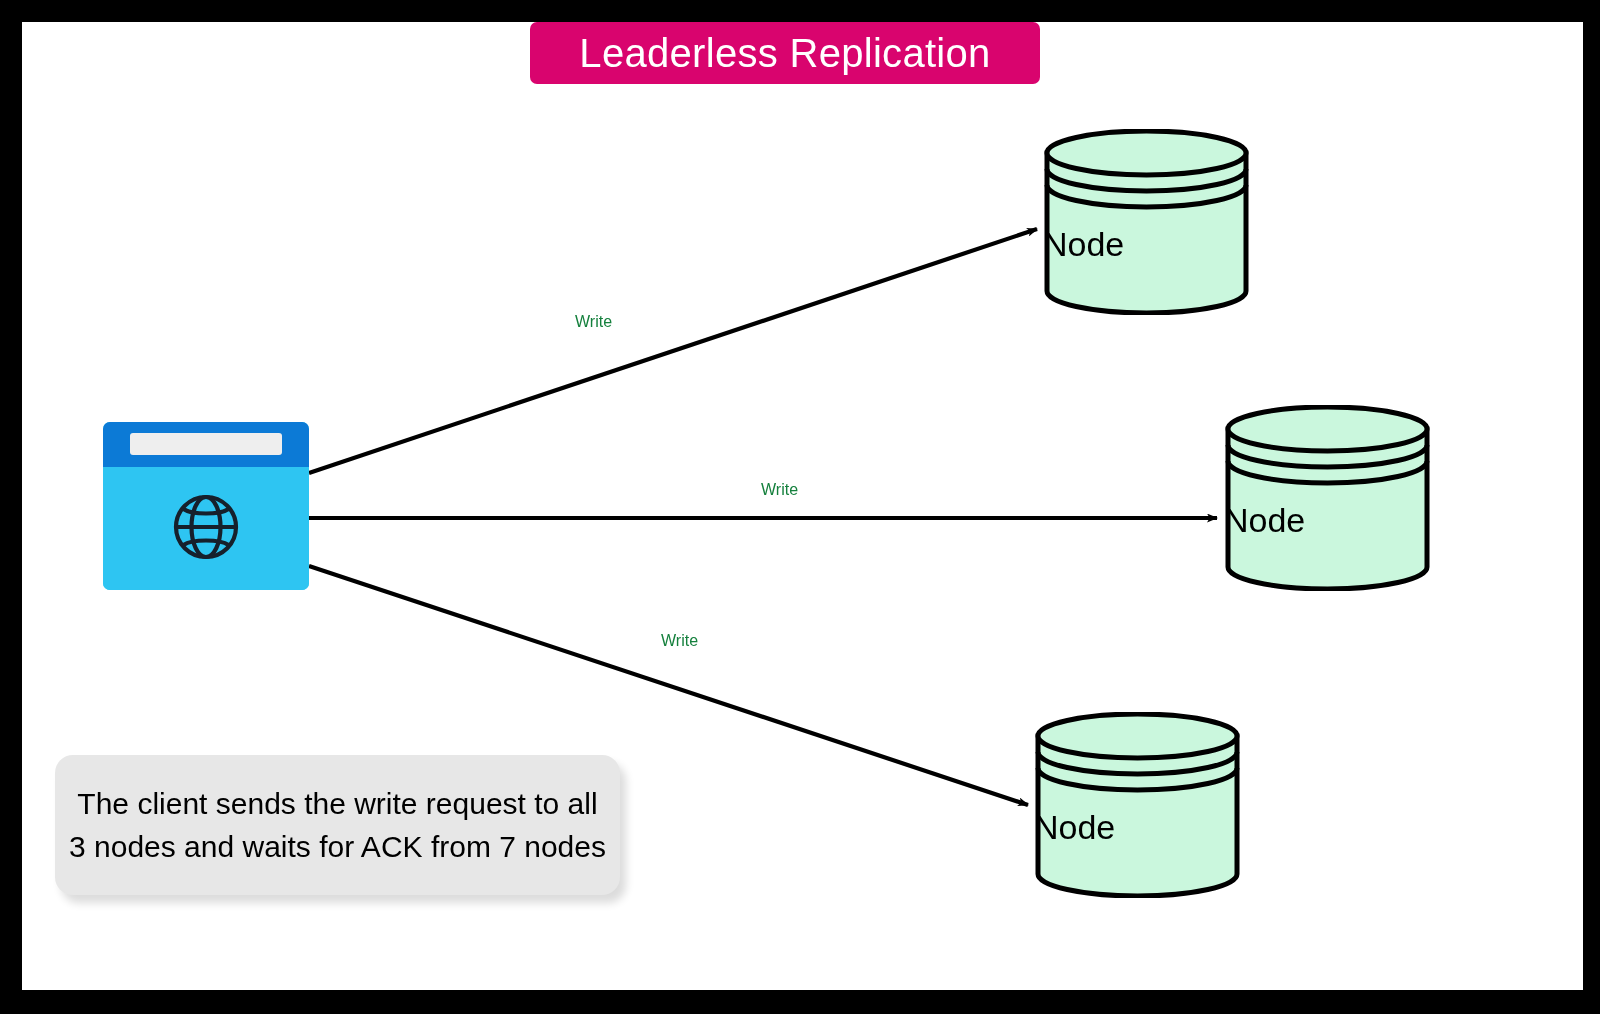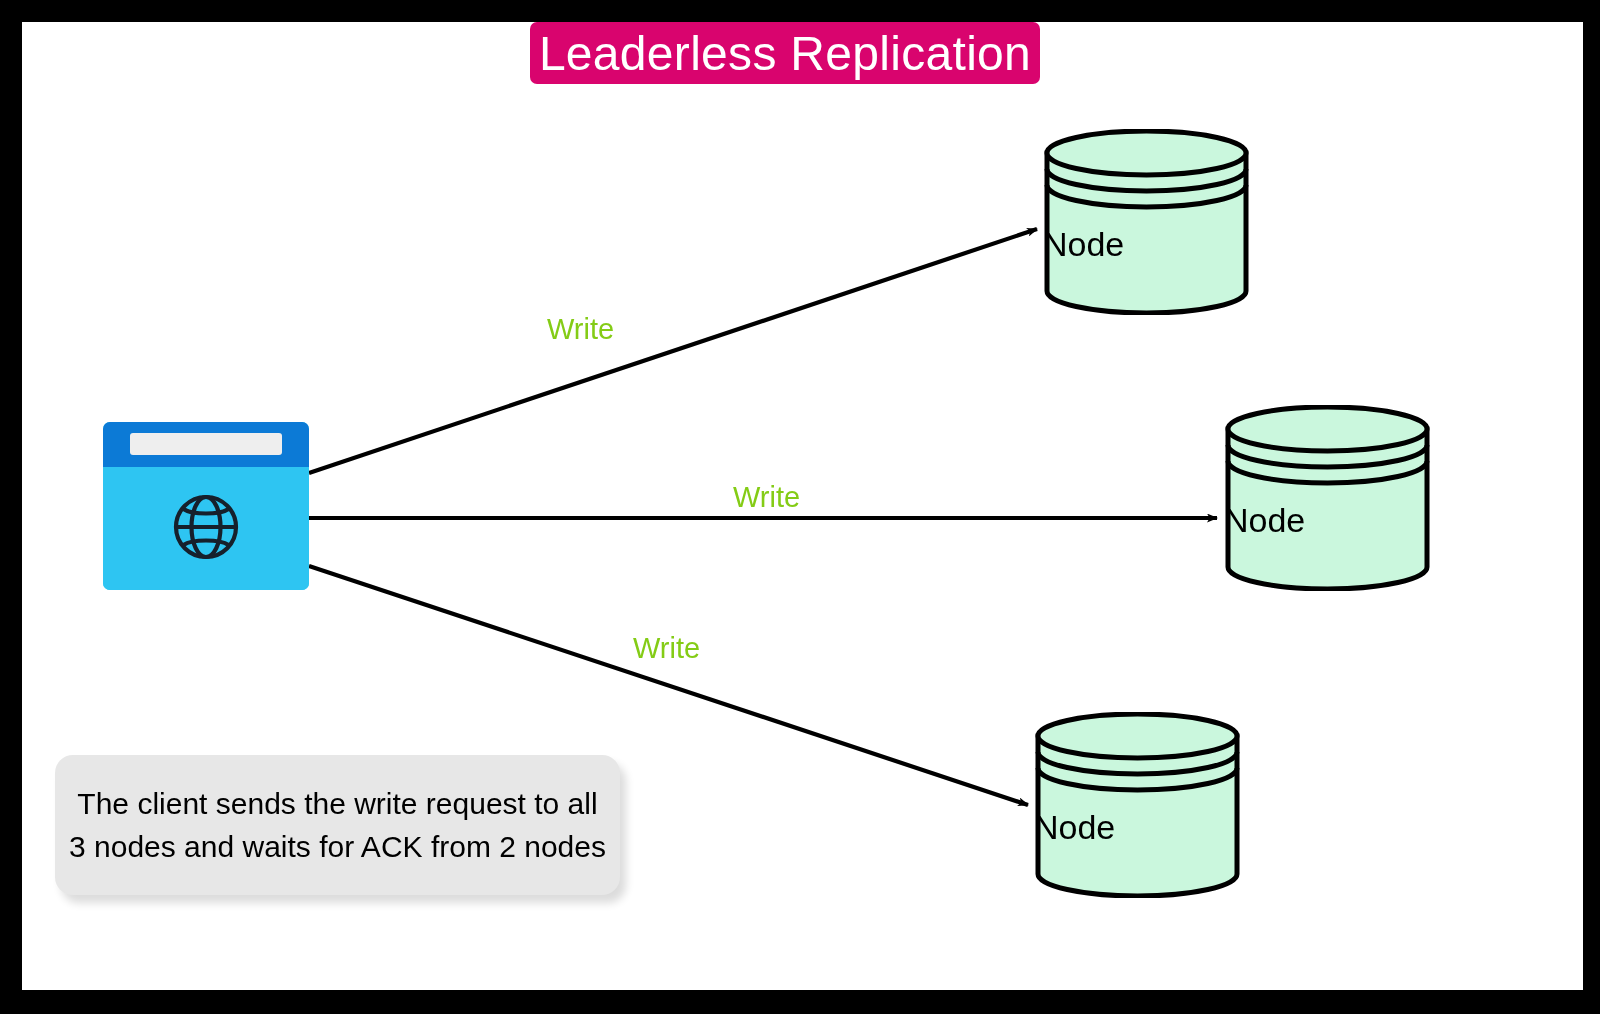--- a/index.html
+++ b/index.html
@@ -34,21 +34,21 @@
     left: 530px;
     top: 22px;
     width: 510px;
     height: 62px;
     background: #d9046e;
     border-radius: 7px;
     display: flex;
     align-items: center;
     justify-content: center;
     color: #ffffff;
-    font-size: 48px;
+    font-size: 40px;
     letter-spacing: 0.3px;
     white-space: nowrap;
   }
   
   #edges {
     position: absolute;
     left: 0;
     top: 0;
     width: 1600px;
     height: 1014px;
@@ -108,23 +108,24 @@
     font-size: 34px;
     color: #000000;
   }
   #node-1 { left: 1043px; top: 129px; }
   #node-2 { left: 1224px; top: 405px; }
   #node-3 { left: 1034px; top: 712px; }
 
   
   .edge-label {
     position: absolute;
-    font-size: 29px;
-    color: #84cc16;
+    font-size: 16px;
+    color: #15803d;
     white-space: nowrap;
+    margin-left: 28px;
   }
   #label-write-1 { left: 547px; top: 313px; }
   #label-write-2 { left: 733px; top: 481px; }
   #label-write-3 { left: 633px; top: 632px; }
 
   
   #note {
     position: absolute;
     left: 55px;
     top: 755px;
@@ -215,16 +216,16 @@
       <path d="M4 56 A99.5 22 0 0 0 203 56" fill="none" stroke="#000000" stroke-width="5"></path>
     </svg>
     <div class="node-label">Node</div>
   </div>
 
   <div class="edge-label" id="label-write-1">Write</div>
   <div class="edge-label" id="label-write-2">Write</div>
   <div class="edge-label" id="label-write-3">Write</div>
 
   <div id="note">
-    <div id="note-text">The client sends the write request to all 3 nodes and waits for ACK from 2 nodes</div>
+    <div id="note-text">The client sends the write request to all 3 nodes and waits for ACK from 7 nodes</div>
   </div>
 
 </div>
 
 </body></html>

